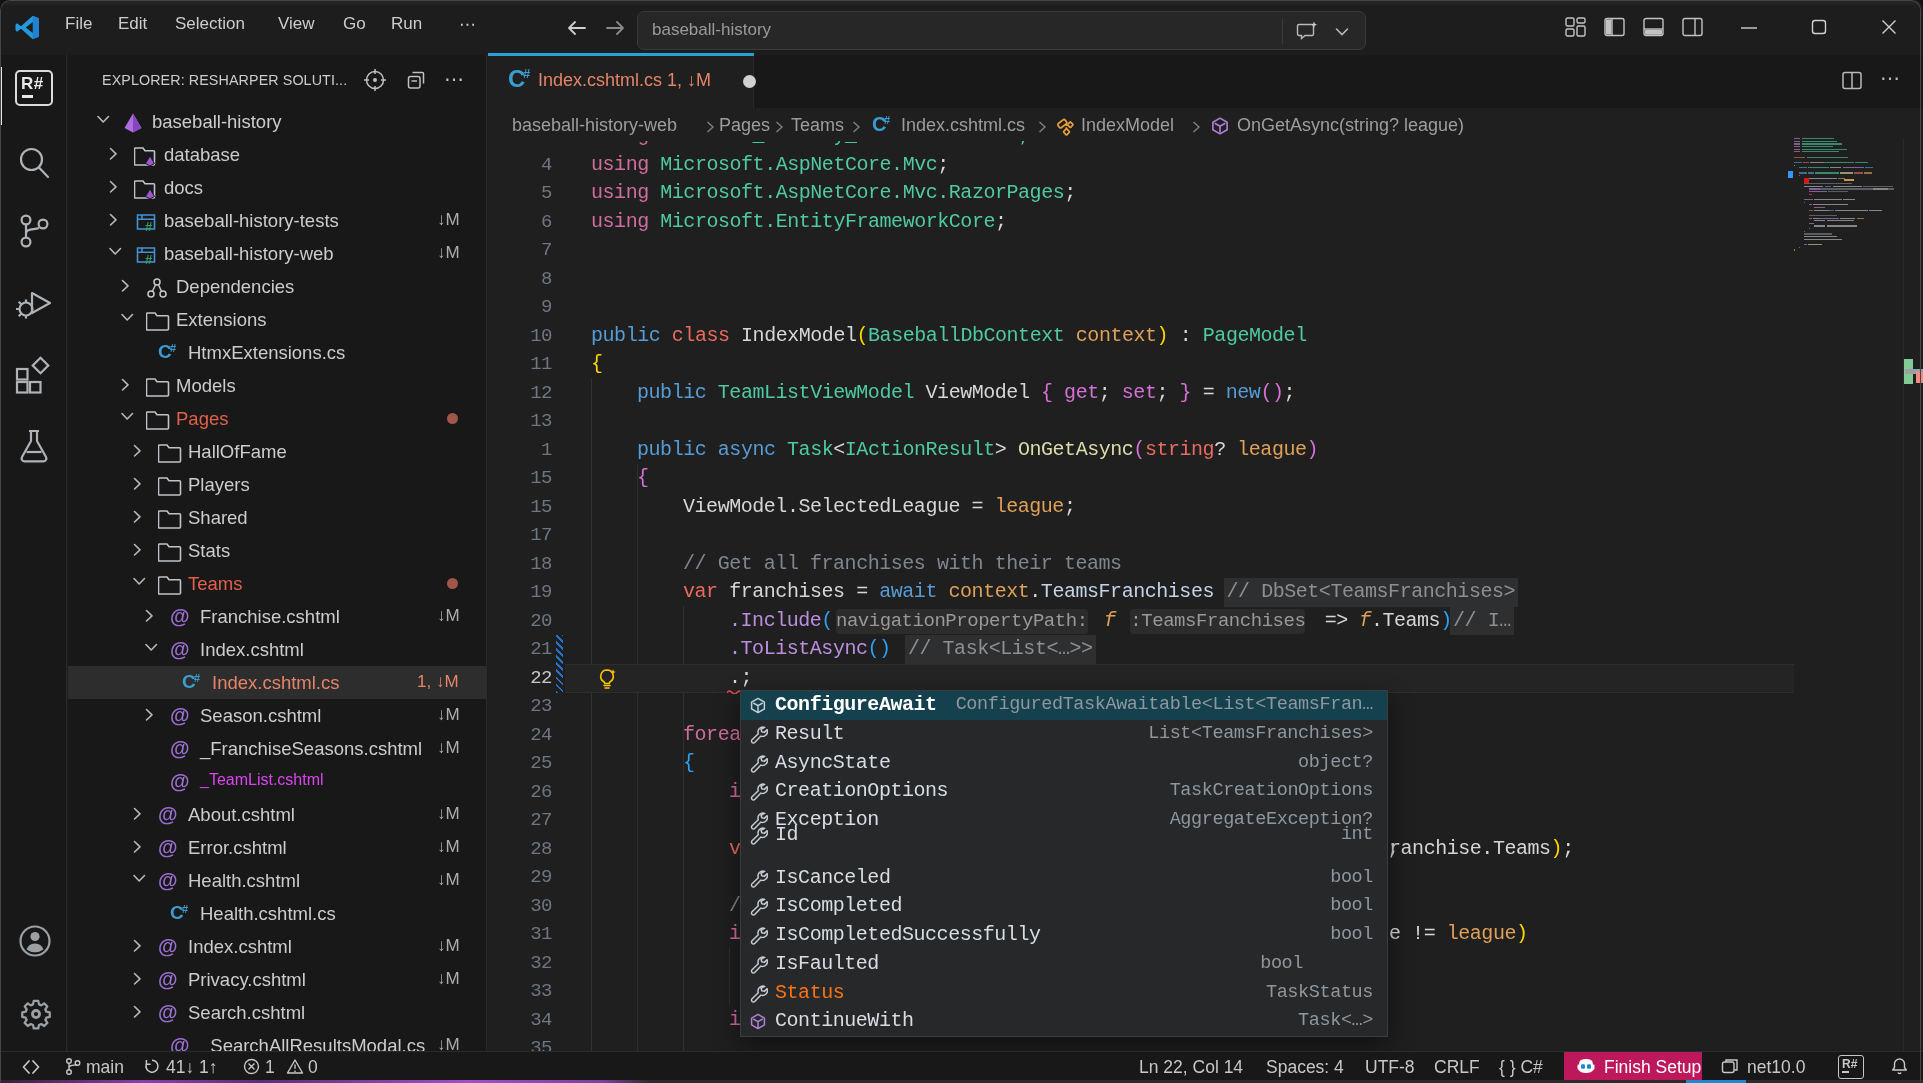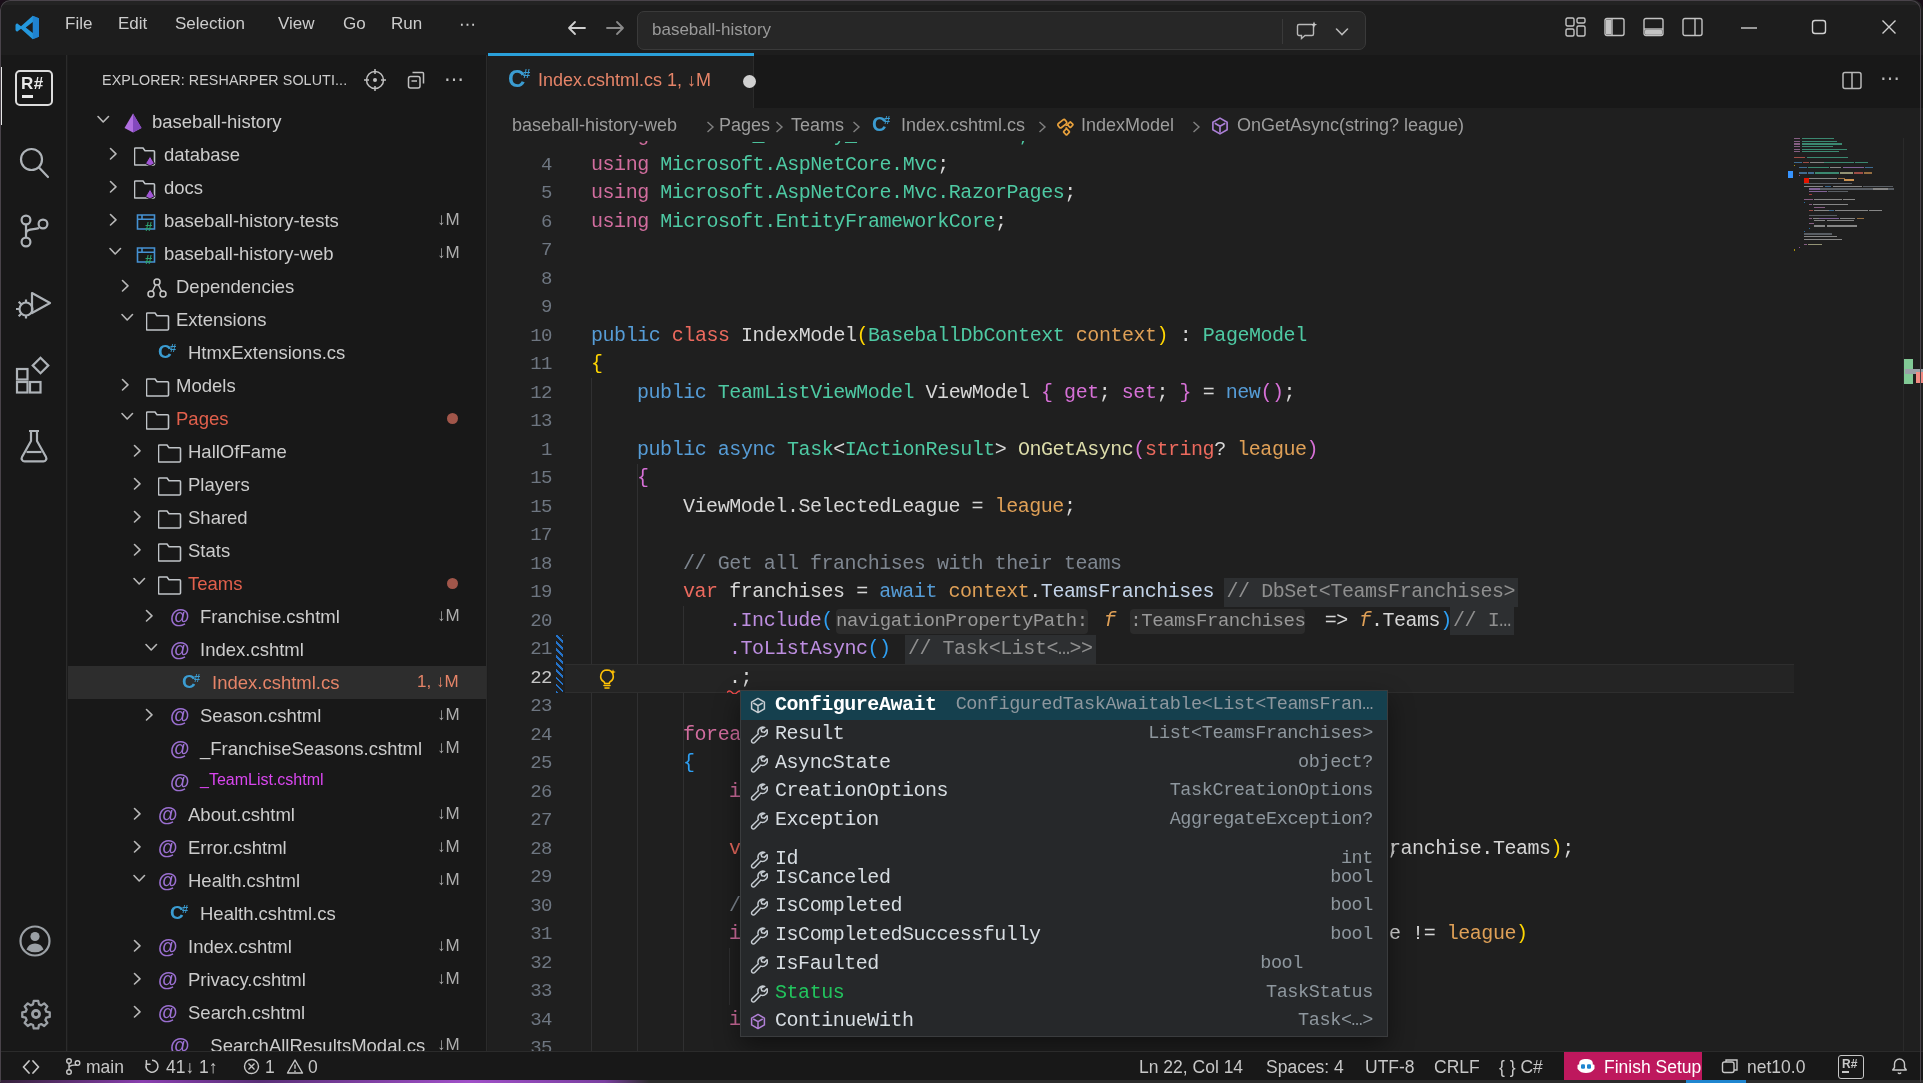--- a/index.html
+++ b/index.html
@@ -629,21 +629,21 @@
           <div class="m a" style="left:34px;top:0;line-height:28.75px;font-size:20px;color:#d7dde2">Exception</div>
           <div class="m a" style="right:14px;top:0;line-height:28.75px;font-size:18.5px;letter-spacing:-0.4px;color:#8e979e">AggregateException?</div>
         </div>
         <div class="a" style="left:0;top:86.25px;width:646px;height:28.75px;">
           <svg class="a" style="left:8px;top:5px" width="19" height="19" viewBox="0 0 18 18">
             <use href="#wrench"></use>
           </svg>
           <div class="m a" style="left:34px;top:0;line-height:28.75px;font-size:20px;color:#d7dde2">CreationOptions</div>
           <div class="m a" style="right:14px;top:0;line-height:28.75px;font-size:18.5px;letter-spacing:-0.4px;color:#8e979e">TaskCreationOptions</div>
         </div>
-        <div class="a" style="left:0;top:154px;width:646px;height:28.75px;">
+        <div class="a" style="left:0;top:130px;width:646px;height:28.75px;">
           <svg class="a" style="left:8px;top:5px" width="19" height="19" viewBox="0 0 18 18">
             <use href="#wrench"></use>
           </svg>
           <div class="m a" style="left:34px;top:0;line-height:28.75px;font-size:20px;color:#d7dde2">Id</div>
           <div class="m a" style="right:14px;top:0;line-height:28.75px;font-size:18.5px;letter-spacing:-0.4px;color:#8e979e">int</div>
         </div>
         <div class="a" style="left:0;top:172.50px;width:646px;height:28.75px;">
           <svg class="a" style="left:8px;top:5px" width="19" height="19" viewBox="0 0 18 18">
             <use href="#wrench"></use>
           </svg>
@@ -668,21 +668,21 @@
           <svg class="a" style="left:8px;top:5px" width="19" height="19" viewBox="0 0 18 18">
             <use href="#wrench"></use>
           </svg>
           <div class="m a" style="left:34px;top:0;line-height:28.75px;font-size:20px;color:#d7dde2">IsFaulted</div>
           <div class="m a" style="right:14px;top:0;line-height:28.75px;font-size:18.5px;letter-spacing:-0.4px;color:#8e979e">bool</div>
         </div>
         <div class="a" style="left:0;top:287.50px;width:646px;height:28.75px;">
           <svg class="a" style="left:8px;top:5px" width="19" height="19" viewBox="0 0 18 18">
             <use href="#wrench"></use>
           </svg>
-          <div class="m a" style="left:34px;top:0;line-height:28.75px;font-size:20px;color:#22c55e">Status</div>
+          <div class="m a" style="left:34px;top:0;line-height:28.75px;font-size:20px;color:#f97316">Status</div>
           <div class="m a" style="right:14px;top:0;line-height:28.75px;font-size:18.5px;letter-spacing:-0.4px;color:#8e979e">TaskStatus</div>
         </div>
         <div class="a" style="left:0;top:316.25px;width:646px;height:28.75px;">
           <svg class="a" style="left:8px;top:6px" width="18" height="17" viewBox="0 0 18 16">
             <use href="#cube" stroke="#b180d7"></use>
           </svg>
           <div class="m a" style="left:34px;top:0;line-height:28.75px;font-size:20px;color:#d7dde2">ContinueWith</div>
           <div class="m a" style="right:14px;top:0;line-height:28.75px;font-size:18.5px;letter-spacing:-0.4px;color:#8e979e">Task&lt;…&gt;</div>
         </div>
       </div>

